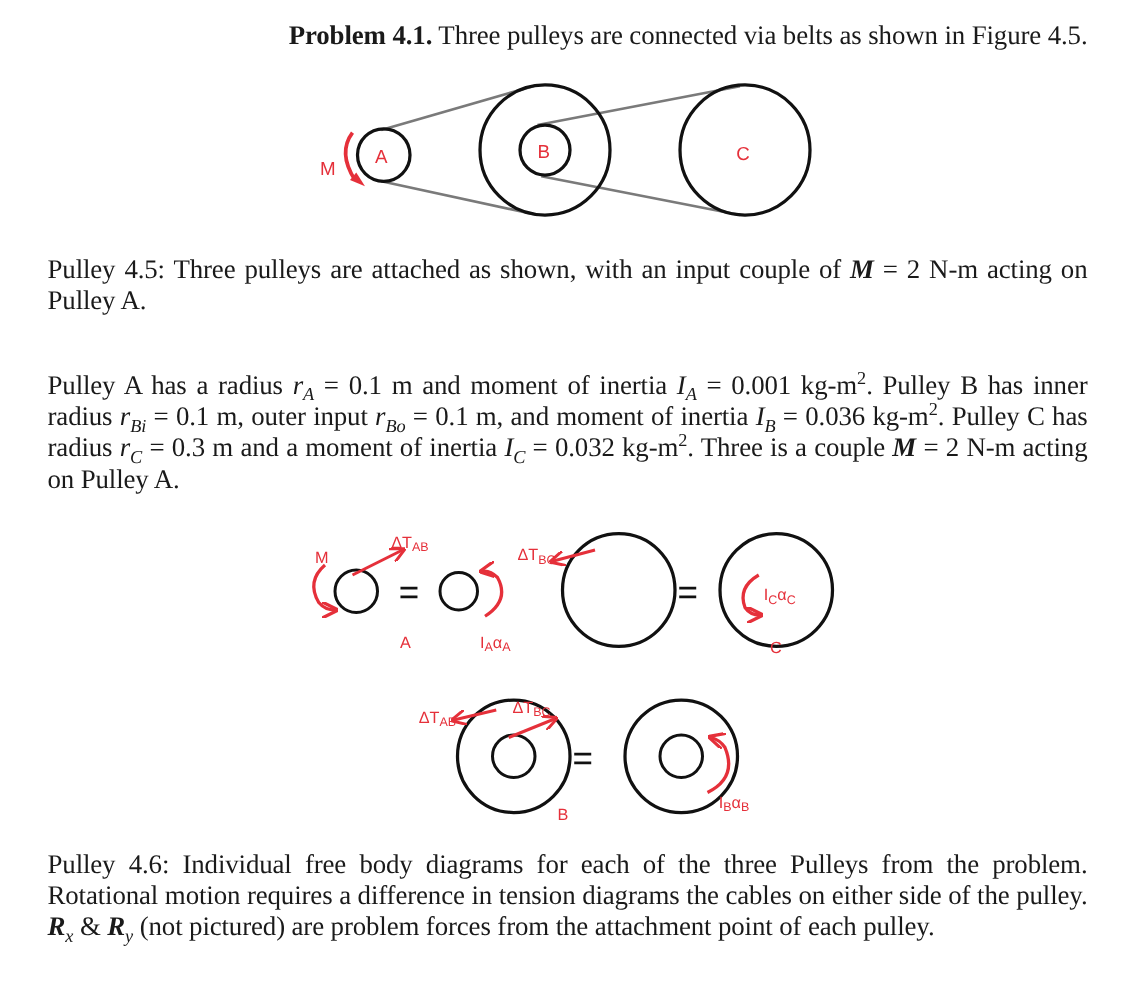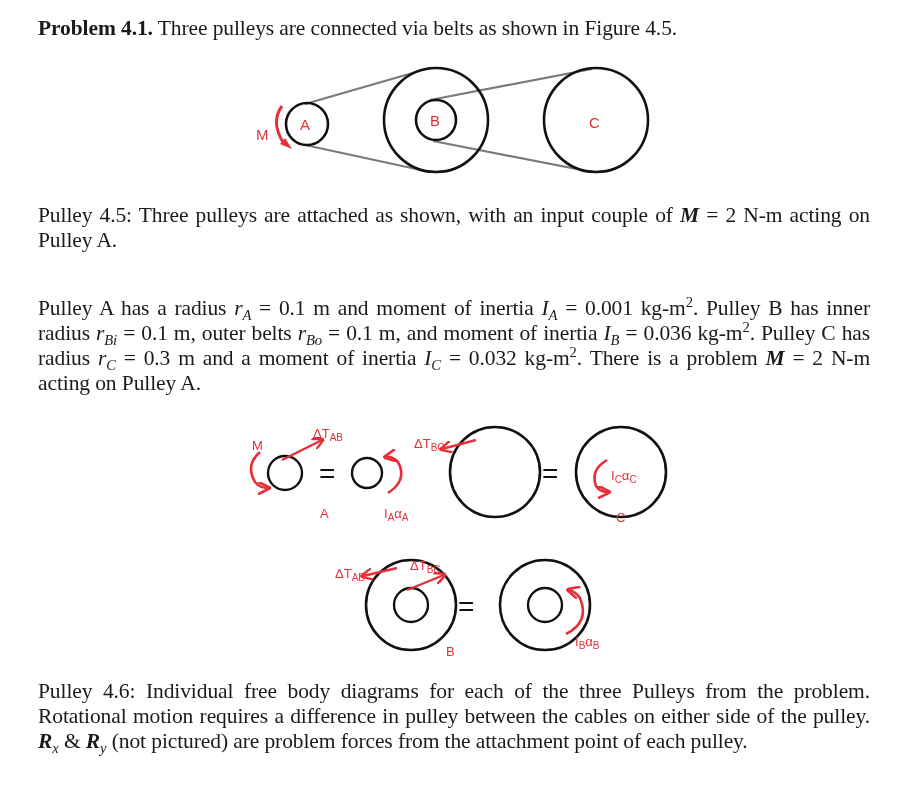--- a/index.html
+++ b/index.html
@@ -20,21 +20,21 @@
   sub, sup { font-size: 0.68em; line-height: 0; }
   .figure { position: absolute; }
   .red-label {
     font-family: "Liberation Sans", "DejaVu Sans", sans-serif;
     fill: #e5303a;
   }
 </style>
 </head>
 <body>
 
-<div class="text-block" style="top:16px;">
+<div class="text-block" style="top:16px;text-align:right;">
   <span class="bold">Problem 4.1.</span>
   <span>Three pulleys are connected via belts as shown in Figure 4.5.</span>
 </div>
 
 <svg class="figure" style="left:230px; top:60px;" width="450" height="130" viewBox="0 0 450 130">
   <g stroke="#7a7a7a" stroke-width="2.2" fill="none">
     <line x1="75" y1="44" x2="200" y2="8"></line>
     <line x1="75" y1="85" x2="200" y2="112"></line>
     <line x1="200" y1="40" x2="362" y2="9"></line>
     <line x1="203" y1="81" x2="362" y2="112"></line>
@@ -61,29 +61,29 @@
   <span>acting on Pulley A.</span>
 </div>
 
 <div class="text-block justify" style="top:296px;">
   <span>Pulley A has a radius</span>
   <span class="math-i">r</span><sub class="math-i">A</sub>
   <span>= 0.1 m and moment of inertia</span>
   <span class="math-i">I</span><sub class="math-i">A</sub>
   <span>= 0.001 kg-m</span><sup>2</sup><span>. Pulley B has inner radius</span>
   <span class="math-i">r</span><sub class="math-i">Bi</sub>
-  <span>= 0.1 m, outer belts</span>
+  <span>= 0.1 m, outer input</span>
   <span class="math-i">r</span><sub class="math-i">Bo</sub>
   <span>= 0.1 m, and moment of inertia</span>
   <span class="math-i">I</span><sub class="math-i">B</sub>
   <span>= 0.036 kg-m</span><sup>2</sup><span>. Pulley C has radius</span>
   <span class="math-i">r</span><sub class="math-i">C</sub>
   <span>= 0.3 m and a moment of inertia</span>
   <span class="math-i">I</span><sub class="math-i">C</sub>
-  <span>= 0.032 kg-m</span><sup>2</sup><span>. There is a problem</span>
+  <span>= 0.032 kg-m</span><sup>2</sup><span>. Three is a couple</span>
   <span class="math-b">M</span>
   <span>= 2 N-m acting on Pulley A.</span>
 </div>
 
 <svg class="figure" style="left:230px; top:410px;" width="470" height="250" viewBox="0 0 470 250">
   <defs>
     <marker id="arrowR" viewBox="0 0 10 10" refX="8" refY="5" markerWidth="5" markerHeight="5" orient="auto">
       <path d="M0,0 L10,5 L0,10" fill="none" stroke="#e5303a" stroke-width="2"></path>
     </marker>
   </defs>
@@ -123,18 +123,18 @@
     <circle cx="315" cy="195" r="45" stroke="#111" stroke-width="2.6" fill="none"></circle>
     <circle cx="315" cy="195" r="17" stroke="#111" stroke-width="2.4" fill="none"></circle>
     <path d="M336 224 Q360 212 350 188 Q346 182 339 180" stroke="#e5303a" stroke-width="2.6" fill="none" marker-end="url(#arrowR)"></path>
     <text class="red-label" x="345" y="236" font-size="13"><tspan>I</tspan><tspan font-size="10" dy="3">B</tspan><tspan dy="-3">α</tspan><tspan font-size="10" dy="3">B</tspan></text>
     <text class="red-label" x="216" y="246" font-size="13">B</text>
   </g>
 </svg>
 
 <div class="text-block justify" style="top:679px;">
   <span>Pulley 4.6:</span>
-  <span>Individual free body diagrams for each of the three Pulleys from the problem. Rotational motion requires a difference in pulley between the cables on either side of the pulley.</span>
+  <span>Individual free body diagrams for each of the three Pulleys from the problem. Rotational motion requires a difference in tension diagrams the cables on either side of the pulley.</span>
   <span class="math-b">R</span><sub class="math-i">x</sub>
   <span>&amp;</span>
   <span class="math-b">R</span><sub class="math-i">y</sub>
   <span>(not pictured) are problem forces from the attachment point of each pulley.</span>
 </div>
 
 </body></html>

